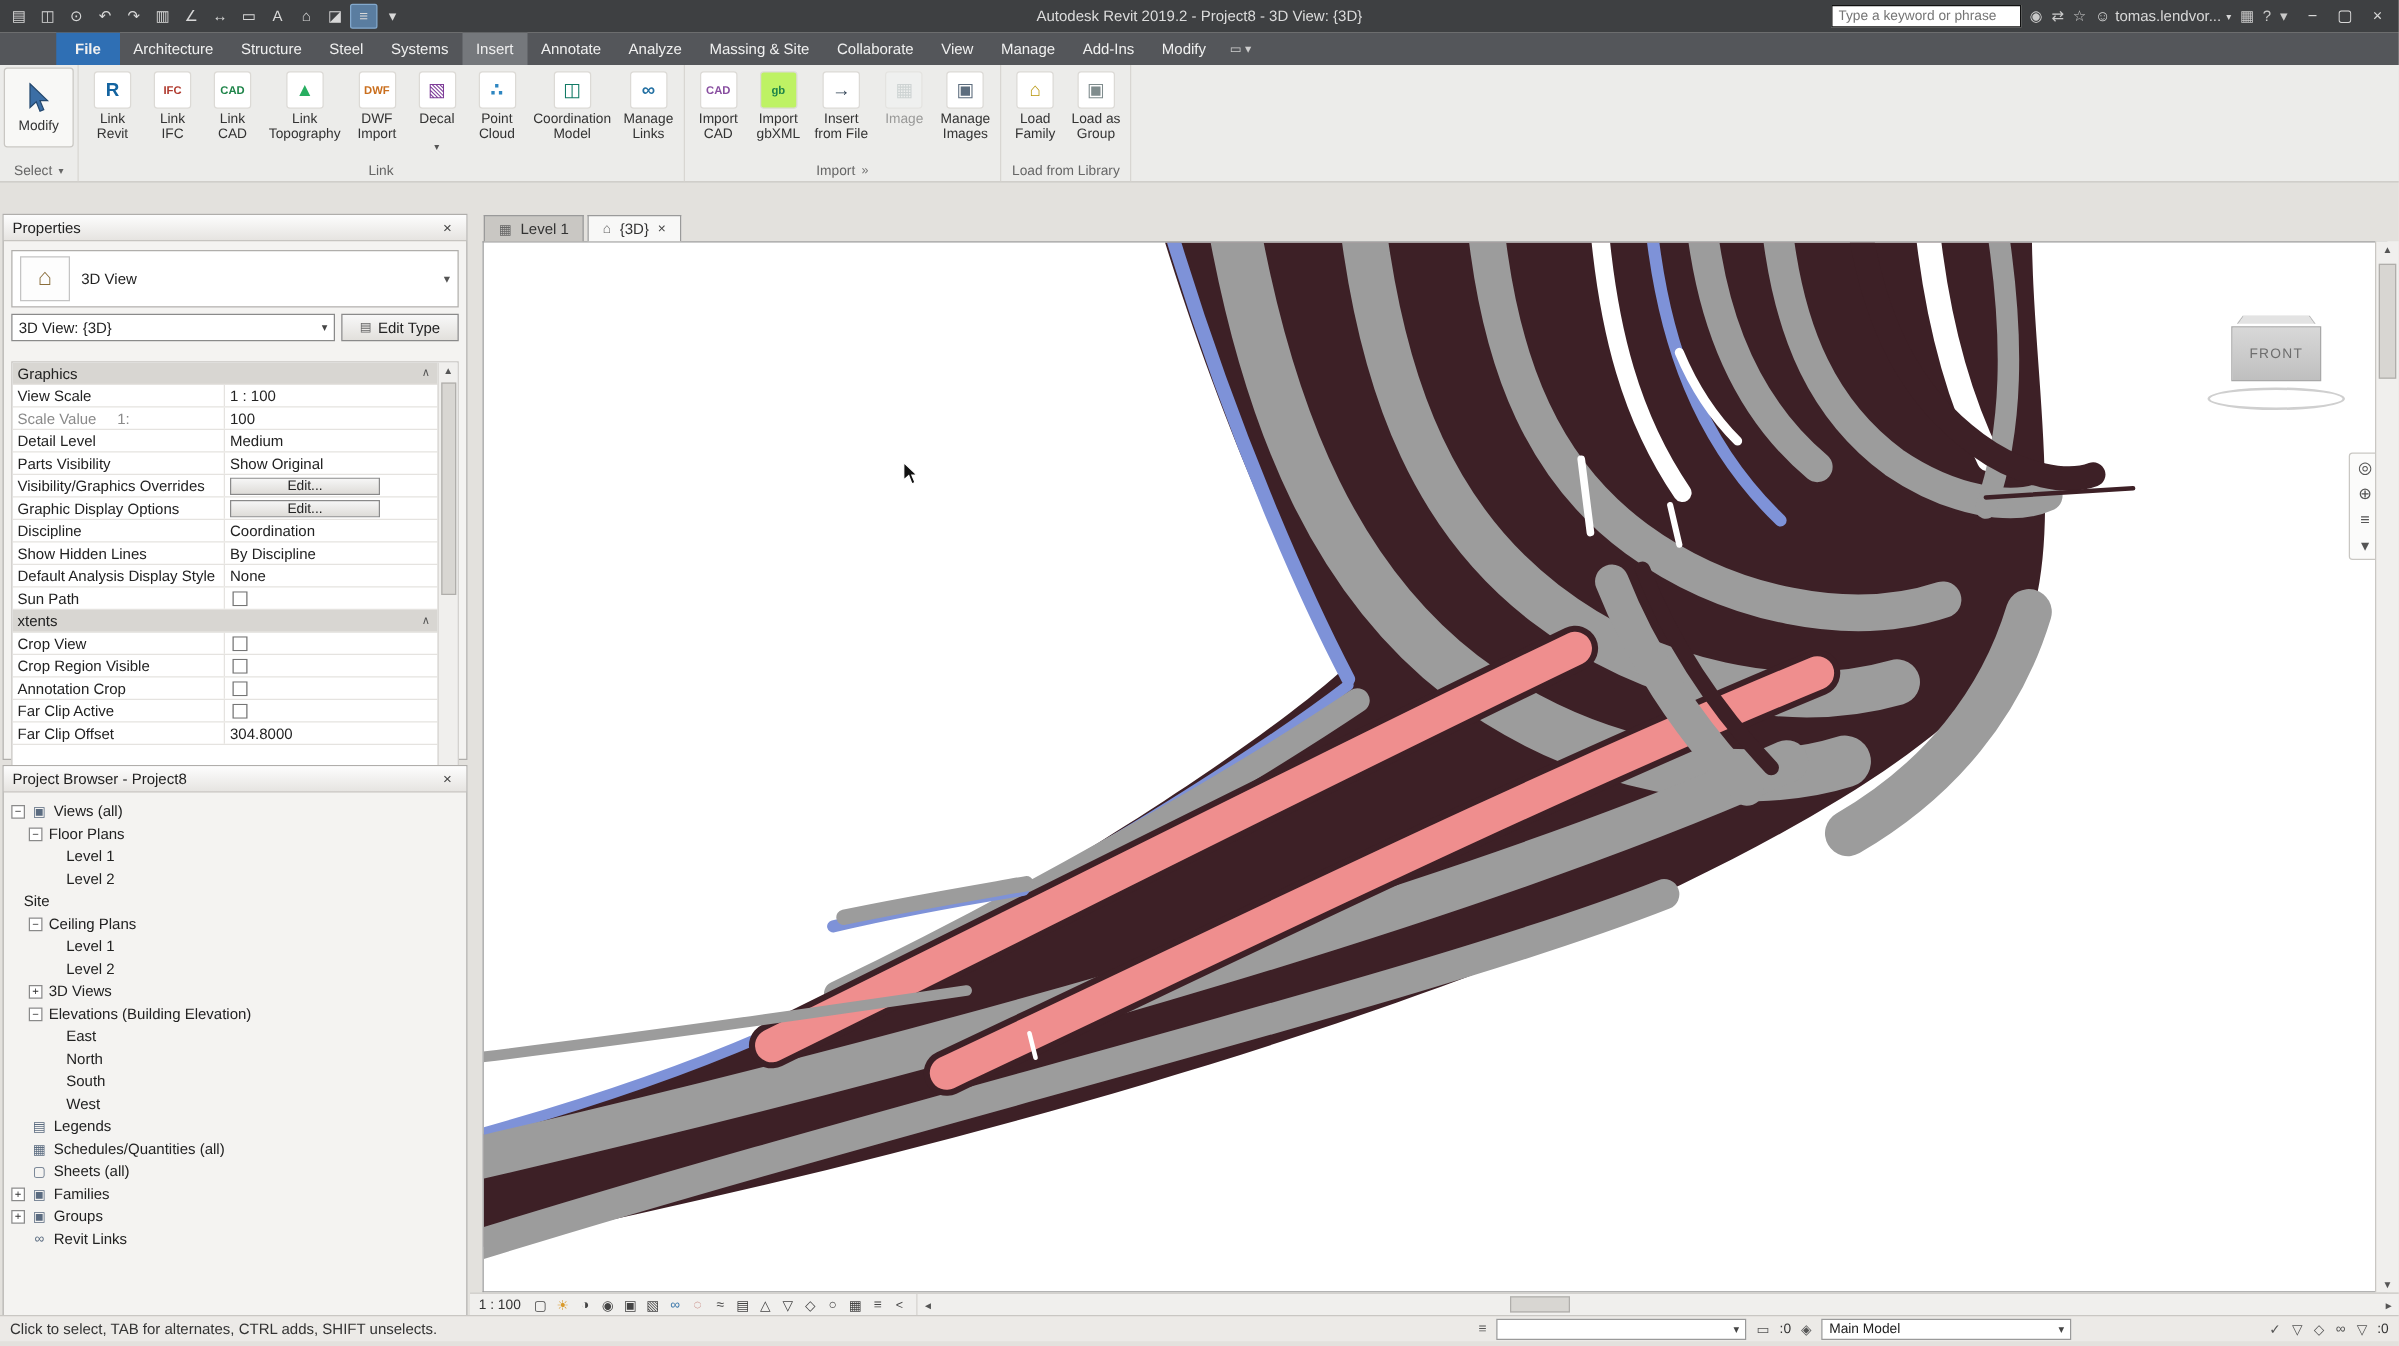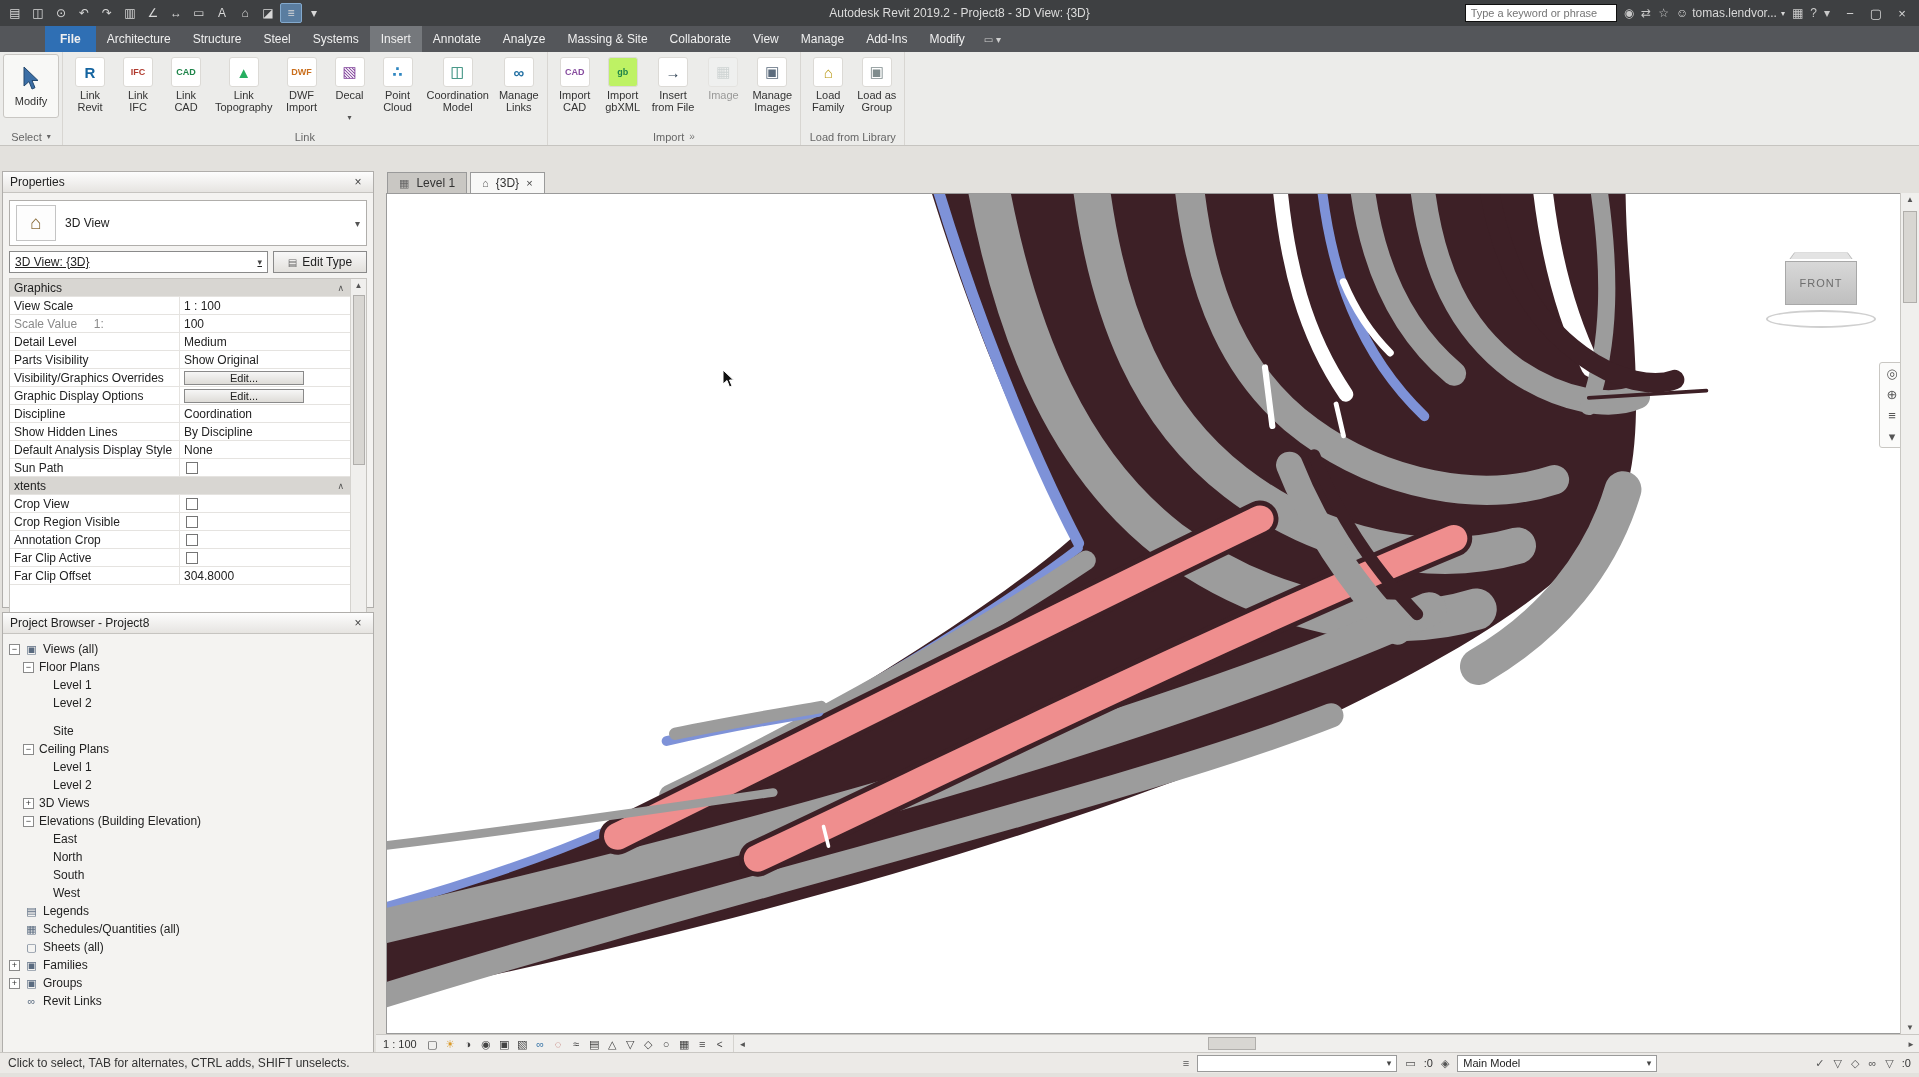--- a/index.html
+++ b/index.html
@@ -53,26 +53,26 @@
     display:flex;align-items:center;padding:0 7px;font-size:12px;color:#222;}
   .phead .x{margin-left:auto;color:#444;width:16px;text-align:center;font-size:12px;}
   .tsel{margin:7px 6px 5px;height:46px;background:#fff;border:1px solid #b0aeab;display:flex;
     align-items:center;padding:0 6px;gap:9px;}
   .timg{width:40px;height:36px;border:1px solid #c4c4c4;background:#fdfdfd;display:flex;
     align-items:center;justify-content:center;font-size:19px;color:#8a6d3b;}
   .tname{font-size:12px;color:#222;}
   .tdrop{margin-left:auto;color:#555;font-size:10px;}
   .irow{display:flex;margin:0 6px 5px;gap:5px;}
   .isel{flex:1;height:22px;background:#fff;border:1px solid #8a8a8a;display:flex;align-items:center;
-    padding:0 5px;font-size:12px;color:#222;text-decoration:underline;}
+    padding:0 5px;font-size:12px;color:#222;}
   .carr{margin-left:auto;font-size:9px;color:#444;}
   .etbtn{width:94px;height:22px;background:linear-gradient(#f8f8f8,#e2e0dc);border:1px solid #8a8a8a;
     font-size:12px;display:flex;align-items:center;justify-content:center;gap:5px;color:#222;}
   .etic{font-size:10px;color:#666;}
-  #pgrid{margin:5px 6px;border:1px solid #c6c4c0;height:380px;overflow:hidden;position:relative;background:#fff;}
+  #pgrid{margin:16px 6px;border:1px solid #c6c4c0;height:380px;overflow:hidden;position:relative;background:#fff;}
   .prow{display:flex;height:18px;border-bottom:1px solid #e5e3e0;font-size:12px;align-items:center;
     width:calc(100% - 16px);color:#222;}
   .prow .pn{width:170px;padding-left:4px;border-right:1px solid #e5e3e0;overflow:hidden;
     white-space:pre;height:100%;display:flex;align-items:center;}
   .prow .pv{flex:1;padding-left:4px;display:flex;align-items:center;overflow:hidden;white-space:nowrap;}
   .prow.muted .pn{color:#8a8a8a;}
   .psec{background:#d8d6d2;}
   .psec .secn{border-right:none;width:auto;flex:1;}
   .seca{margin-right:6px;font-size:9px;color:#555;}
   .pbtn{width:120px;height:14px;background:linear-gradient(#f6f6f6,#dedcd8);border:1px solid #8a8a8a;
@@ -499,21 +499,21 @@
         <span class="tlbl">Floor Plans</span>
       </div>
       <div class="titem" style="padding-left: 34px;">
         <span class="texp hid"></span>
         <span class="tlbl">Level 1</span>
       </div>
       <div class="titem" style="padding-left: 34px;">
         <span class="texp hid"></span>
         <span class="tlbl">Level 2</span>
       </div>
-      <div class="titem" style="padding-left: 34px; margin-top: 10px;">
+      <div class="titem" style="">
         <span class="texp hid"></span>
         <span class="tlbl">Site</span>
       </div>
       <div class="titem" style="padding-left: 20px;">
         <span class="texp">−</span>
         <span class="tlbl">Ceiling Plans</span>
       </div>
       <div class="titem" style="padding-left: 34px;">
         <span class="texp hid"></span>
         <span class="tlbl">Level 1</span>

